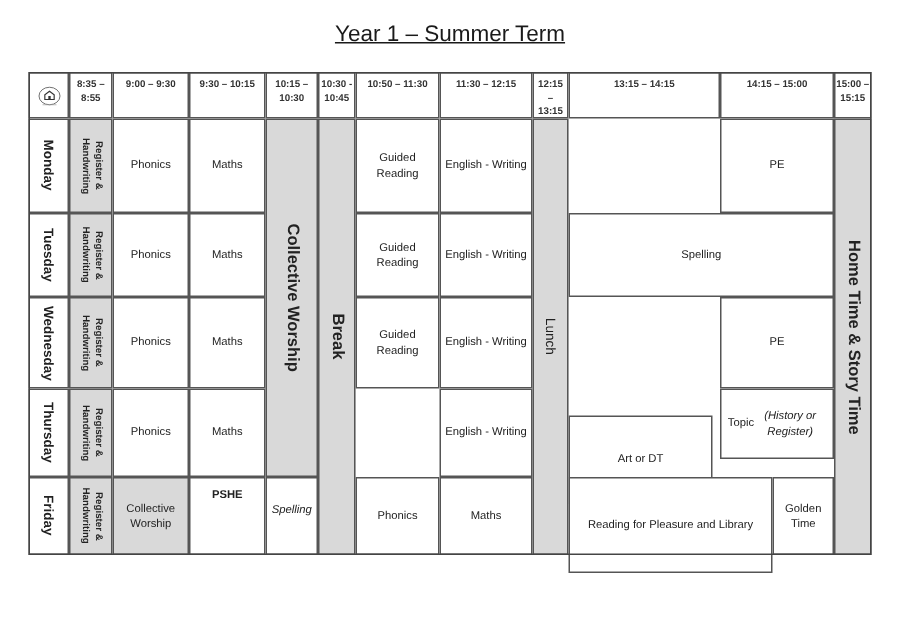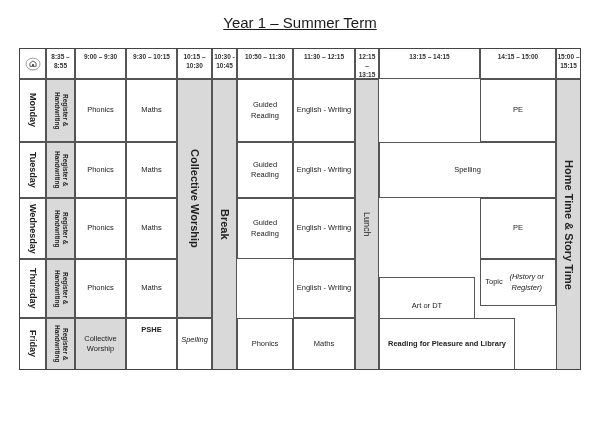--- a/index.html
+++ b/index.html
@@ -87,20 +87,21 @@
   <div class="cell" style="left:461px;top:211px;width:76px;height:47px;flex-direction:row;">
     <span>Topic</span>
     <span class="ital" style="max-width:48px;">(History or Register)</span>
   </div>
 
   <div class="cell grey" style="left:56px;top:270px;width:51px;height:52px;padding:0 6px;">Collective Worship</div>
   <div class="cell" style="left:107px;top:270px;width:51px;height:52px;align-items:flex-start;padding-top:6px;font-weight:bold;">PSHE</div>
   <div class="cell" style="left:158px;top:270px;width:35px;height:52px;align-items:flex-start;padding-top:16px;font-style:italic;">Spelling</div>
   <div class="cell" style="left:218px;top:270px;width:56px;height:52px;">Phonics</div>
   <div class="cell" style="left:274px;top:270px;width:62px;height:52px;">Maths</div>
-  <div class="cell" style="left:360px;top:270px;width:136px;height:52px;padding:0 8px;font-weight:bold;">Reading for Pleasure and Library</div>
+  <div class="cell" style="left:360px;top:270px;width:136px;height:64px;padding:0 8px;">Reading for Pleasure and Library</div>
+  <div class="cell" style="left:496px;top:270px;width:41px;height:52px;padding:0 6px;">Golden Time</div>
 
   <div class="cell grey vert bigv" style="left:158px;top:31px;width:35px;height:239px;">Collective Worship</div>
   <div class="cell grey vert bigv" style="left:193px;top:31px;width:25px;height:291px;">Break</div>
   <div class="cell grey vert lunch" style="left:336px;top:31px;width:24px;height:291px;">Lunch</div>
   <div class="cell grey vert bigv" style="left:537px;top:31px;width:25px;height:291px;">Home Time &amp; Story Time</div>
 </div>
 <div class="outer"></div>
 
 </body></html>

